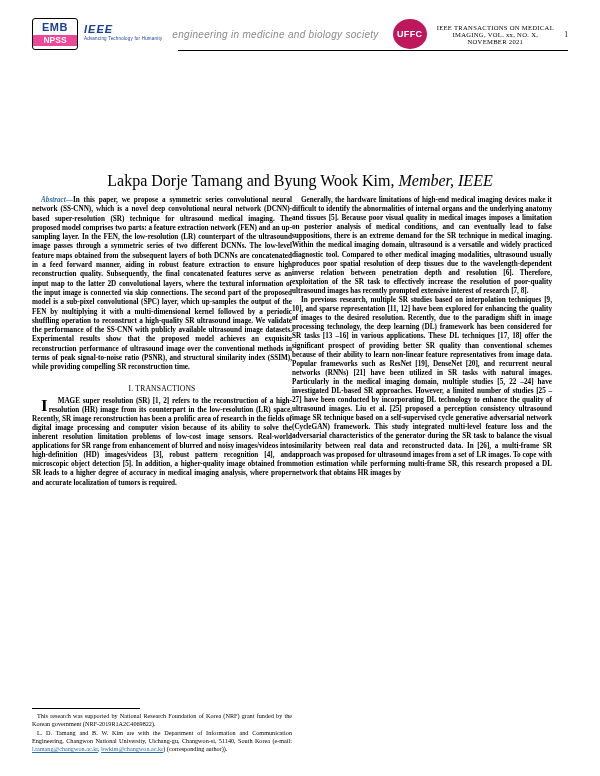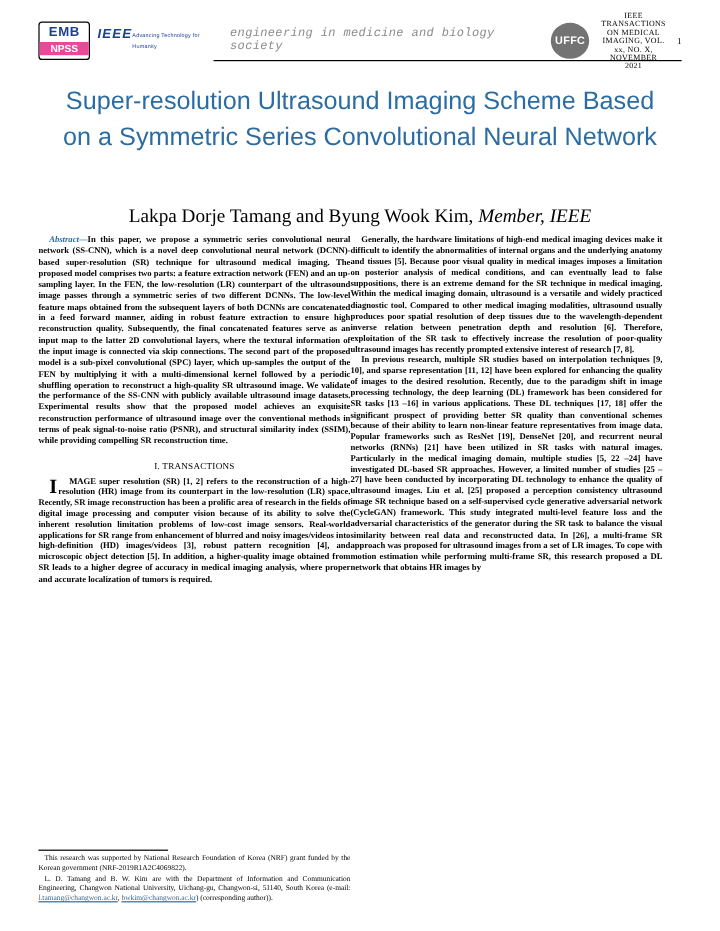--- a/index.html
+++ b/index.html
@@ -63,52 +63,52 @@
     font-size: 8.5px;
     color: #ffffff;
     background: #ec4899;
     width: 100%;
     text-align: center;
     line-height: 11px;
     margin-top: 2px;
   }
   .ieee-logo {
     display: flex;
-    flex-direction: row;
+    flex-direction: column;
     justify-content: flex-end;
     line-height: 9px;
   }
   .ieee-logo .ieee-word {
     font-family: "Liberation Sans", sans-serif;
     font-style: italic;
     font-weight: bold;
     font-size: 11px;
     color: #1b3f94;
     letter-spacing: 1px;
   }
   .ieee-logo .ieee-sub {
     font-family: "Liberation Sans", sans-serif;
     font-size: 4.5px;
     color: #1b3f94;
     letter-spacing: .2px;
   }
   .script-logo {
-    font-family: Liberation Mono, monospace;
+    font-family: Liberation Sans, sans-serif;
     font-style: italic;
     font-size: 10px;
     color: #8a8a8a;
     margin-left: 4px;
     letter-spacing: .3px;
   }
   .uffc-logo {
     width: 34px;
     height: 30px;
     margin-left: 8px;
     border-radius: 50%;
-    background: #737373;
+    background: #be185d;
     color: #ffffff;
     display: flex;
     align-items: center;
     justify-content: center;
     font-family: "Liberation Sans", sans-serif;
     font-weight: bold;
     font-size: 9px;
     letter-spacing: .3px;
   }
   .journal-line {
@@ -262,21 +262,20 @@
         <span class="ieee-sub">Advancing Technology for Humanity</span>
       </div>
       <div class="script-logo">engineering in medicine and biology society</div>
       <div class="uffc-logo">UFFC</div>
     </div>
     <div class="journal-line">IEEE TRANSACTIONS ON MEDICAL IMAGING, VOL. xx, NO. X, NOVEMBER 2021</div>
     <div class="page-num">1</div>
   </div>
   <div class="header-rule"></div>
 
-  <div class="title">Super-resolution Ultrasound Imaging Scheme Based on a Symmetric Series Convolutional Neural Network</div>
 
   <div class="authors">
     <span>Lakpa Dorje Tamang and Byung Wook Kim, </span><span class="member">Member, IEEE</span>
   </div>
 
   <div class="columns">
 
     <div class="col">
       <div class="abstract">
         <span class="lead">Abstract—</span><span>In this paper, we propose a symmetric series convolutional neural network (SS-CNN), which is a novel deep convolutional neural network (DCNN)-based super-resolution (SR) technique for ultrasound medical imaging. The proposed model comprises two parts: a feature extraction network (FEN) and an up-sampling layer. In the FEN, the low-resolution (LR) counterpart of the ultrasound image passes through a symmetric series of two different DCNNs. The low-level feature maps obtained from the subsequent layers of both DCNNs are concatenated in a feed forward manner, aiding in robust feature extraction to ensure high reconstruction quality. Subsequently, the final concatenated features serve as an input map to the latter 2D convolutional layers, where the textural information of the input image is connected via skip connections. The second part of the proposed model is a sub-pixel convolutional (SPC) layer, which up-samples the output of the FEN by multiplying it with a multi-dimensional kernel followed by a periodic shuffling operation to reconstruct a high-quality SR ultrasound image. We validate the performance of the SS-CNN with publicly available ultrasound image datasets. Experimental results show that the proposed model achieves an exquisite reconstruction performance of ultrasound image over the conventional methods in terms of peak signal-to-noise ratio (PSNR), and structural similarity index (SSIM), while providing compelling SR reconstruction time.</span>

